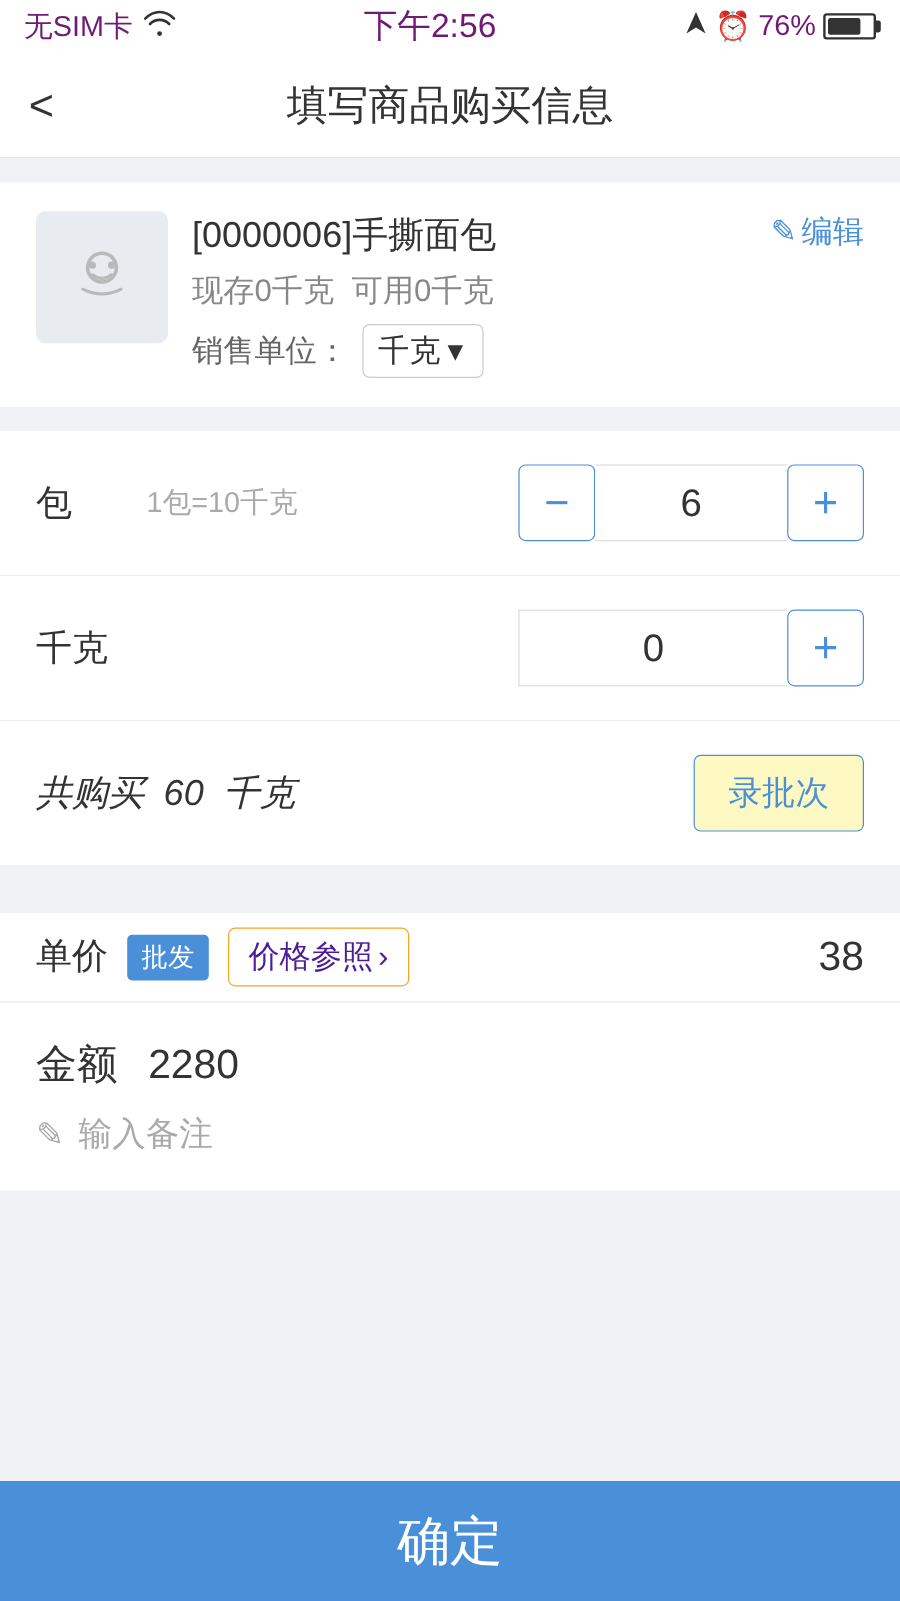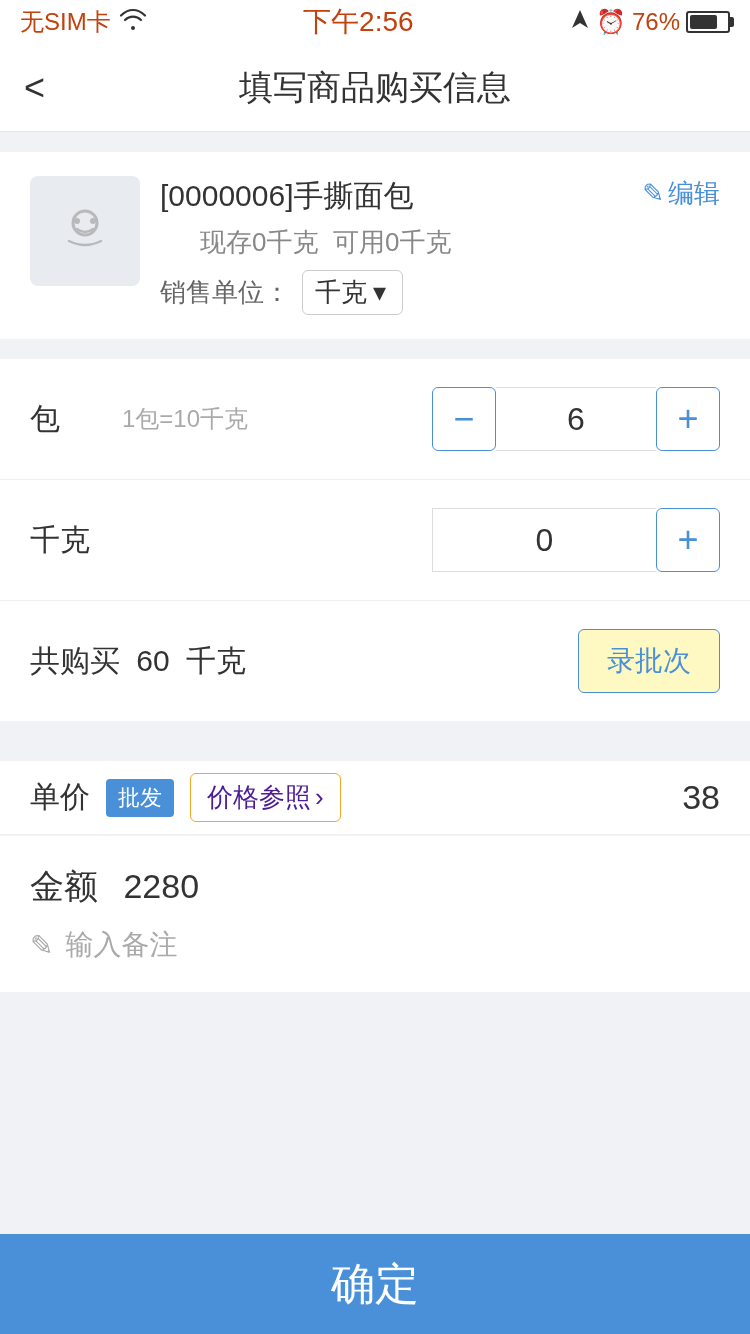--- a/index.html
+++ b/index.html
@@ -15,21 +15,21 @@
 
     
     .status-bar {
       height: 44px;
       background: #fff;
       display: flex;
       align-items: center;
       justify-content: space-between;
       padding: 16px 20px;
       font-size: 24px;
-      color: #c2410c;
+      color: #701a75;
     }
     .status-left { display: flex; align-items: center; gap: 8px; }
     .status-center { font-size: 28px; font-weight: 500; }
     .status-right { display: flex; align-items: center; gap: 6px; font-size: 24px; }
     .battery-icon {
       width: 44px; height: 22px; border: 2px solid #333; border-radius: 3px; position: relative;
       display: inline-flex; align-items: center; padding: 2px;
     }
     .battery-icon::after {
       content: '';
@@ -71,21 +71,21 @@
     .product-thumb {
       width: 110px; height: 110px;
       background: #e8ecf0;
       border-radius: 8px;
       display: flex; align-items: center; justify-content: center;
       flex-shrink: 0;
     }
     .product-thumb svg { width: 60px; height: 60px; opacity: 0.5; }
     .product-info { flex: 1; }
     .product-name { font-size: 30px; font-weight: 500; color: #333; }
-    .product-stock { font-size: 26px; color: #888; margin-top: 8px; margin-left: 40px; }
+    .product-stock { font-size: 26px; color: #888; margin-top: 8px; }
     .product-unit-row { display: flex; align-items: center; gap: 12px; margin-top: 10px; font-size: 26px; color: #666; }
     .unit-select {
       border: 1px solid #ccc; border-radius: 6px;
       padding: 4px 16px 4px 12px;
       font-size: 26px; color: #333;
       background: #fff;
       display: flex; align-items: center; gap: 6px;
     }
     .edit-btn {
       position: absolute; right: 30px; top: 24px;
@@ -138,21 +138,21 @@
       background: #fff;
       display: flex; align-items: center; justify-content: center;
     }
 
     
     .total-row {
       background: #fff;
       display: flex; align-items: center; justify-content: space-between;
       padding: 28px 30px;
     }
-    .total-text { font-size: 30px; color: #333; }
+    .total-text { font-size: 30px; color: #333; font-style: italic; }
     .total-text span { font-weight: 500; }
     .batch-btn {
       border: 1.5px solid #4a90d9;
       color: #4a90d9;
       background: #fef9c3;
       padding: 12px 28px;
       font-size: 28px;
       border-radius: 6px;
       cursor: pointer;
     }

